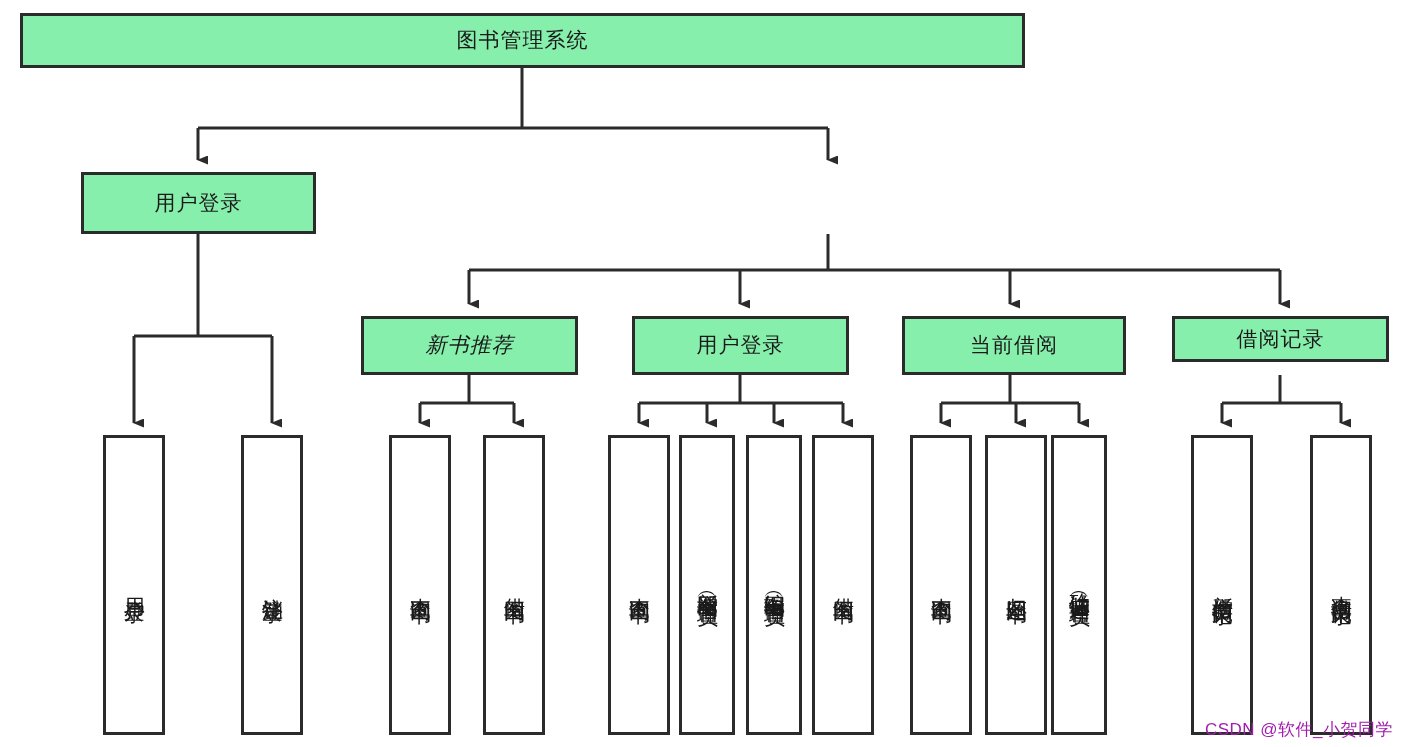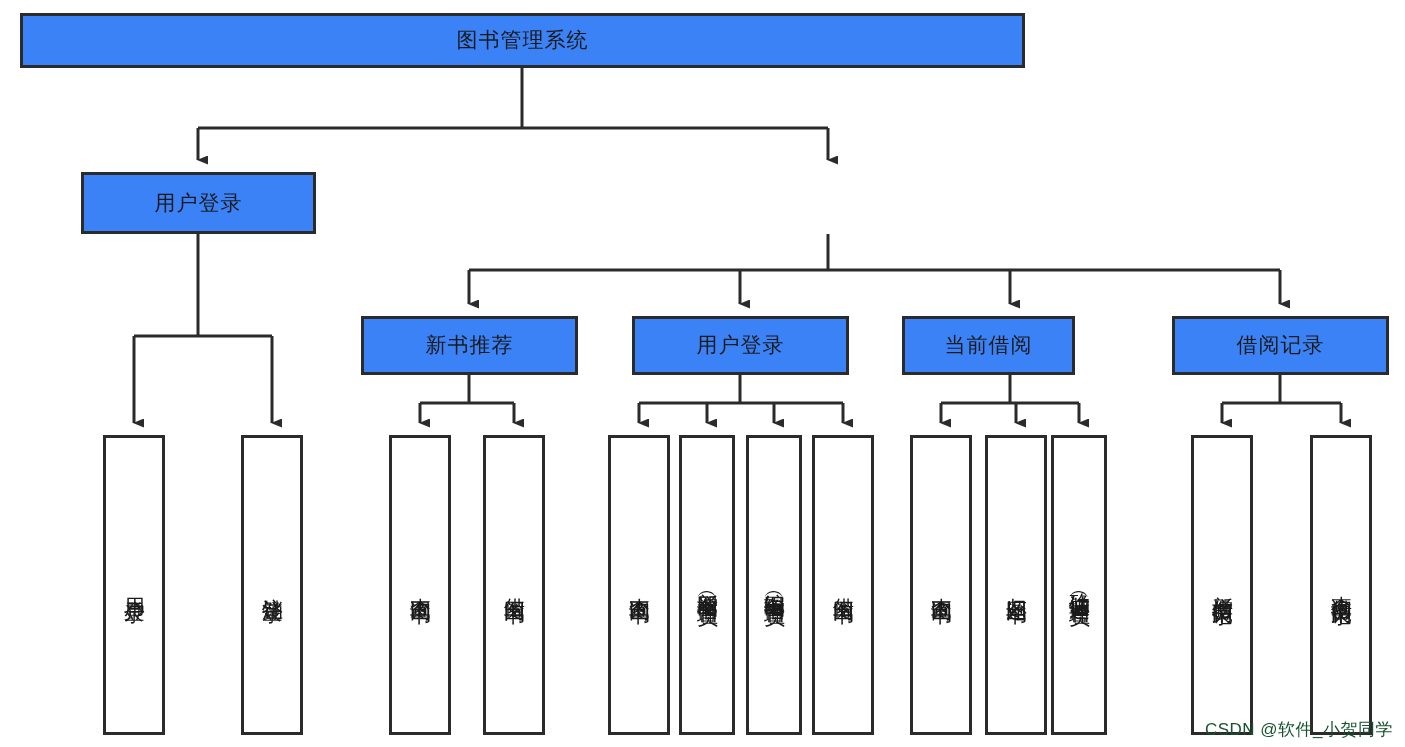--- a/index.html
+++ b/index.html
@@ -18,21 +18,21 @@
     position: absolute;
     left: 0;
     top: 0;
     width: 1405px;
     height: 747px;
   }
   .node-box {
     position: absolute;
     box-sizing: border-box;
     border: 3px solid #2b2b2b;
-    background: #3b82f6;
+    background: #86efac;
     display: flex;
     align-items: center;
     justify-content: center;
     color: #1a1a1a;
   }
   .node-label {
     font-size: 21px;
     line-height: 1.15;
     letter-spacing: 1px;
     white-space: nowrap;
@@ -56,21 +56,21 @@
     letter-spacing: 2px;
     color: #1a1a1a;
     white-space: nowrap;
     text-align: center;
   }
   .watermark {
     position: absolute;
     right: 12px;
     bottom: 6px;
     font-size: 17px;
-    color: #14532d;
+    color: #a21caf;
     white-space: nowrap;
     letter-spacing: 0.5px;
   }
   svg.connectors {
     position: absolute;
     left: 0;
     top: 0;
     width: 1405px;
     height: 747px;
     pointer-events: none;
@@ -132,30 +132,30 @@
   </svg>
 
   <div class="node-box" style="left:20px; top:13px; width:1005px; height:55px;">
     <span class="node-label">图书管理系统</span>
   </div>
 
   <div class="node-box" style="left:81px; top:172px; width:235px; height:62px;">
     <span class="node-label">用户登录</span>
   </div>
 
-  <div class="node-box" style="left:361px; top:316px; width:217px; height:59px;">
+  <div class="node-box" style="left:361px; top:316px; width:217px; height:59px;font-style:italic;">
     <span class="node-label">新书推荐</span>
   </div>
   <div class="node-box" style="left:632px; top:316px; width:217px; height:59px;">
     <span class="node-label">用户登录</span>
   </div>
-  <div class="node-box" style="left:902px; top:316px; width:173px; height:59px;">
+  <div class="node-box" style="left:902px; top:316px; width:224px; height:59px;">
     <span class="node-label">当前借阅</span>
   </div>
-  <div class="node-box" style="left:1172px; top:316px; width:217px; height:59px;">
+  <div class="node-box" style="left:1172px; top:316px; width:217px; height:46px;">
     <span class="node-label">借阅记录</span>
   </div>
 
   <div class="leaf-box" style="left:103px; top:435px; width:62px; height:300px;">
     <span class="leaf-label">用户登录</span>
   </div>
   <div class="leaf-box" style="left:241px; top:435px; width:62px; height:300px;">
     <span class="leaf-label">注销登录</span>
   </div>
 

